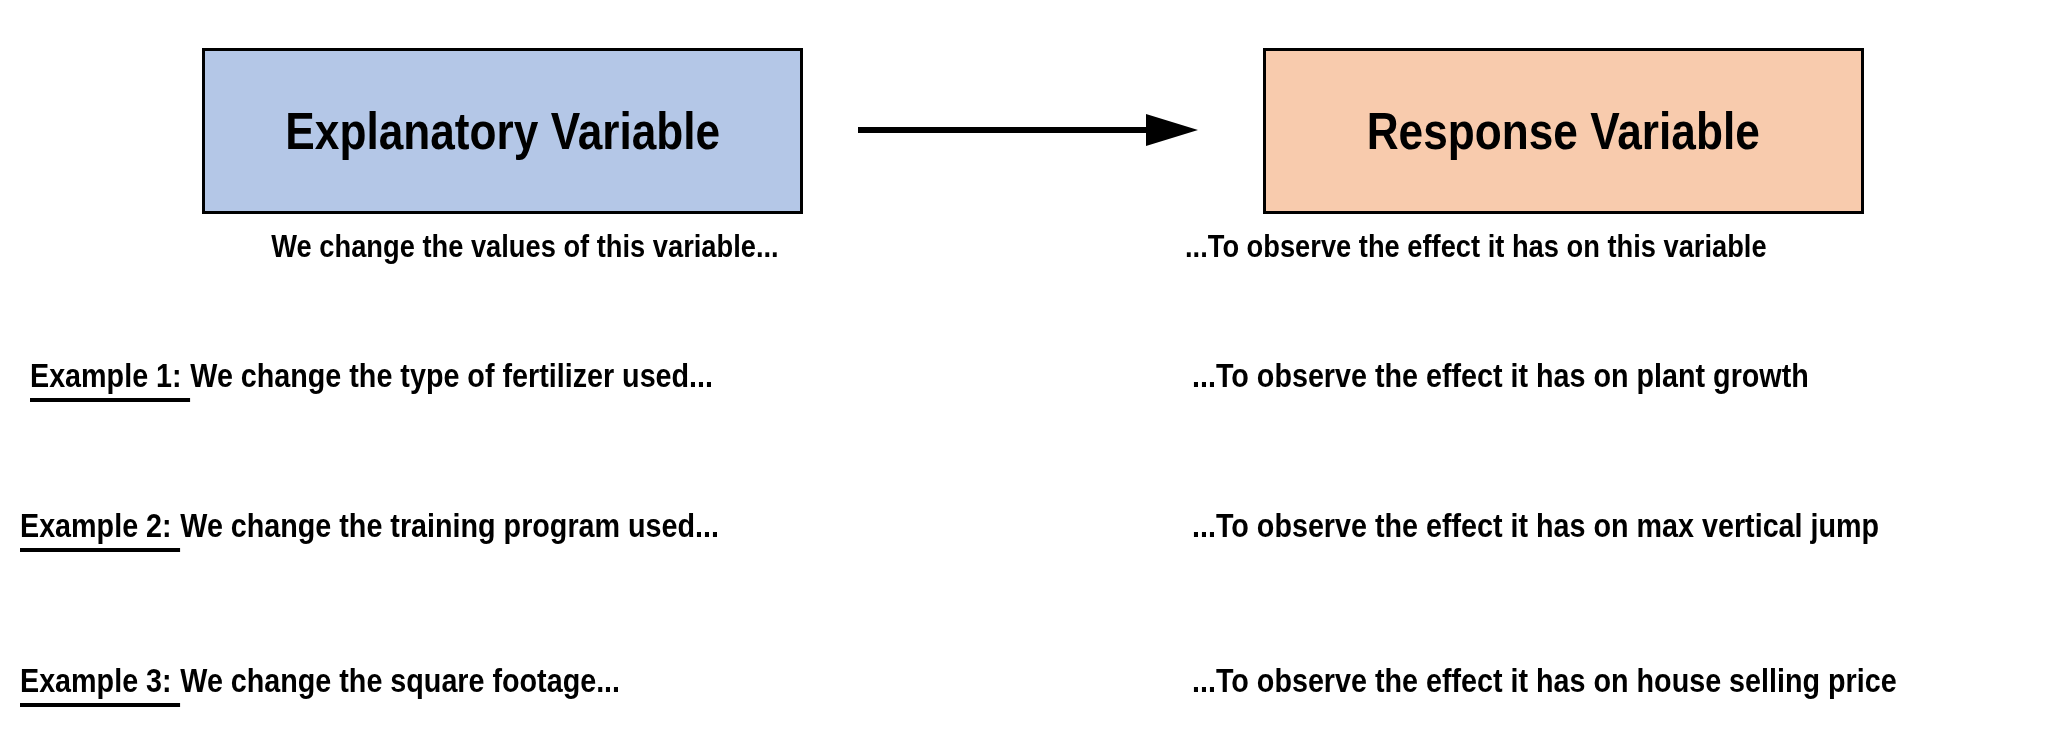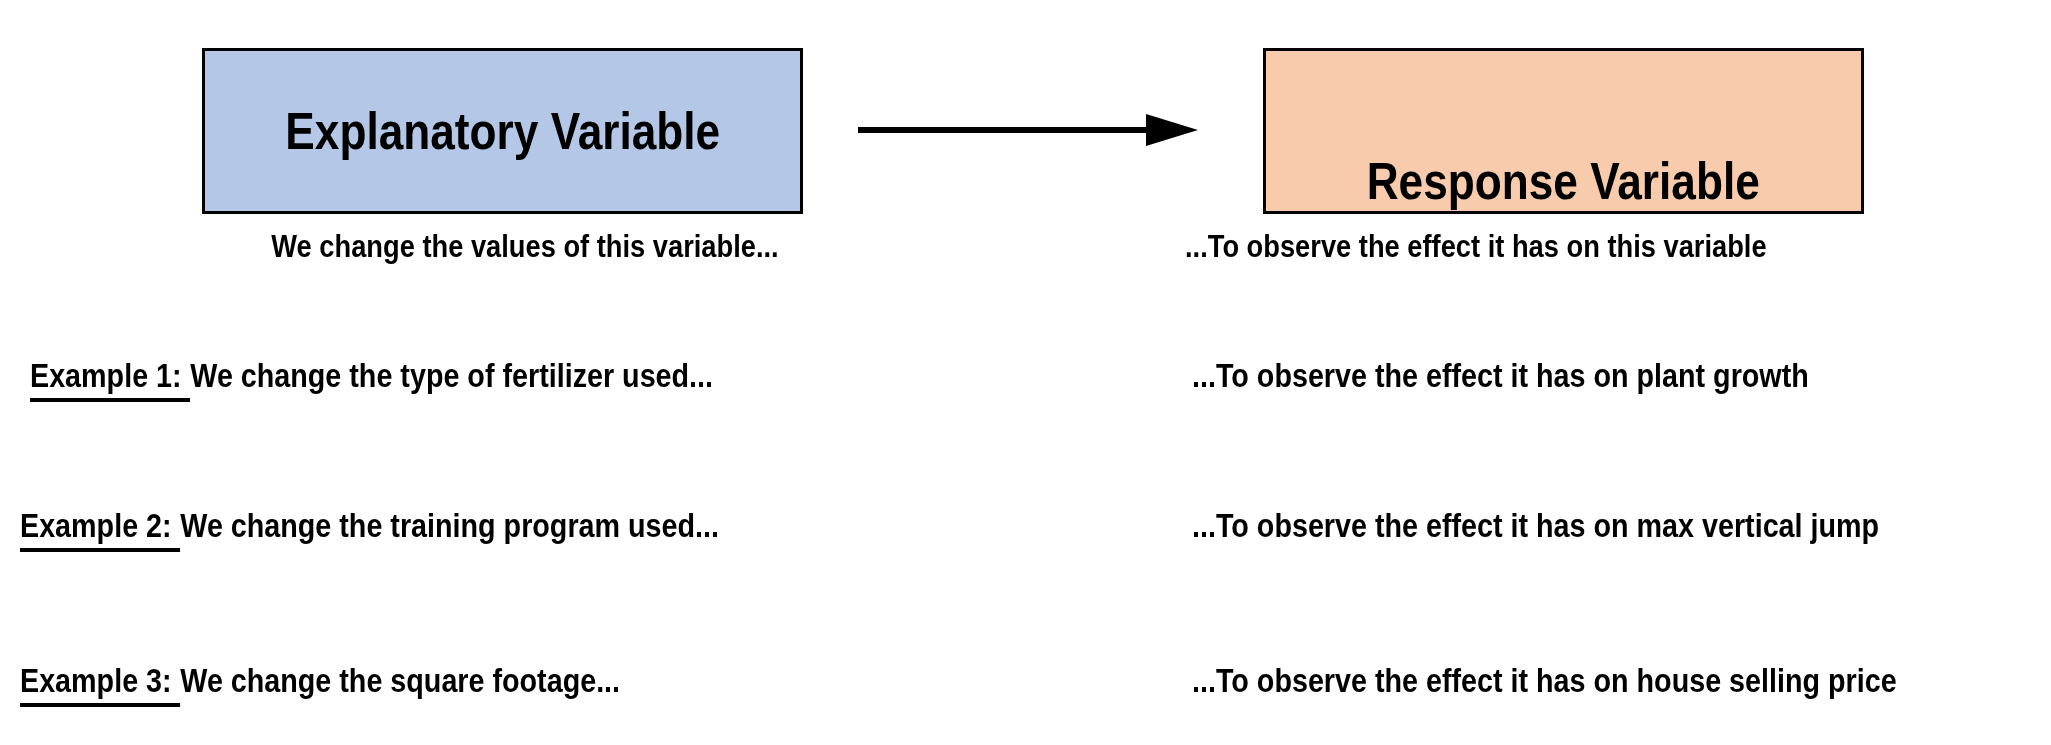--- a/index.html
+++ b/index.html
@@ -97,21 +97,21 @@
     <span class="box-title">Explanatory Variable</span>
   </div>
 
   <div class="arrow-wrap">
     <svg width="356" height="44" viewBox="0 0 356 44">
       <line x1="8" y1="22" x2="302" y2="22" stroke="#000000" stroke-width="6"></line>
       <polygon points="296,6 348,22 296,38" fill="#000000"></polygon>
     </svg>
   </div>
 
-  <div class="var-box response" style="background-color: rgb(248, 203, 173); align-items: flex-end;">
+  <div class="var-box response" style="background-color: rgb(248, 203, 173);">
     <span class="box-title">Response Variable</span>
   </div>
 
   <div class="caption left">We change the values of this variable...</div>
 
   <div class="caption right">...To observe the effect it has on this variable</div>
 
   <div class="example-row-text ex1-left">
     <span class="ex-label">Example 1:</span><span class="ex-cause">We change the type of fertilizer used...</span>
   </div>

